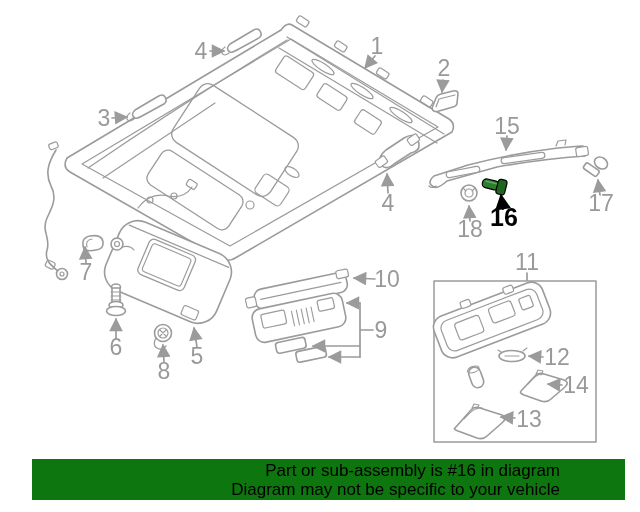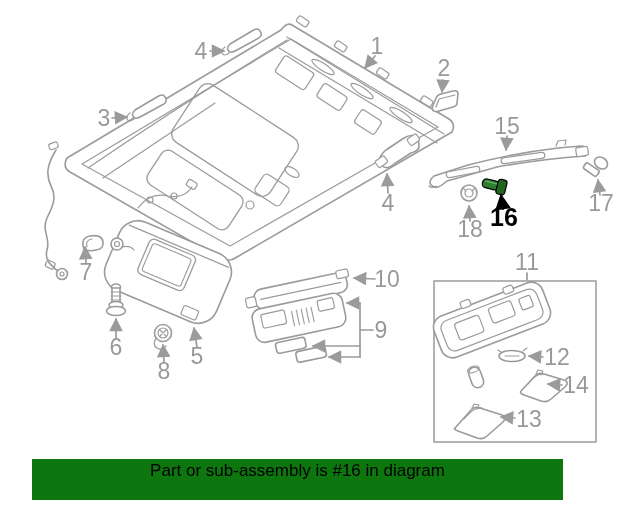--- a/index.html
+++ b/index.html
@@ -8,23 +8,23 @@
     background:#ffffff;
     font-family:"Liberation Sans", sans-serif;
   }
   #diagram-svg { position:absolute; left:0; top:0; }
   text.lbl {
     font-family:"Liberation Sans", sans-serif;
     font-size:23px; fill:#999999; text-anchor:middle;
   }
   text.lbl.hl { font-size:25px; font-weight:bold; fill:#000000; }
   .banner {
-    position:absolute; left:32px; top:459px; width:531px; height:41px;
-    box-sizing:border-box; text-align:center;
-    font-size:17px; line-height:19px; padding-top:2px; 
+    position:absolute; left:32px; top:459px; width:593px; height:41px;
+    box-sizing:border-box; text-align:right;
+    font-size:17px; line-height:19px; padding-top:2px; padding-right:65px;
     color:#000;
   }
 </style>
 </head>
 <body>
 
 <svg id="diagram-svg" width="640" height="512" viewBox="0 0 640 512" xmlns="http://www.w3.org/2000/svg">
   <defs>
     <marker id="ag" viewBox="0 0 10 10" refX="9" refY="5" markerWidth="9" markerHeight="8" orient="auto-start-reverse">
       <path d="M0,0 L10,5 L0,10 z" fill="#9b9b9b"></path>
@@ -250,13 +250,14 @@
       <text x="576" y="393" class="lbl">14</text>
       <text x="507" y="134" class="lbl">15</text>
       <text x="504" y="226" class="lbl hl">16</text>
       <text x="601" y="211" class="lbl">17</text>
       <text x="470" y="237" class="lbl">18</text>
     </g>
 </svg>
 
 <div class="banner" style="background: rgb(14, 118, 14); color: rgb(0, 0, 0);">
   <div>Part or sub-assembly is #16 in diagram</div>
+  <div>Diagram may not be specific to your vehicle</div>
 </div>
 
 </body></html>

